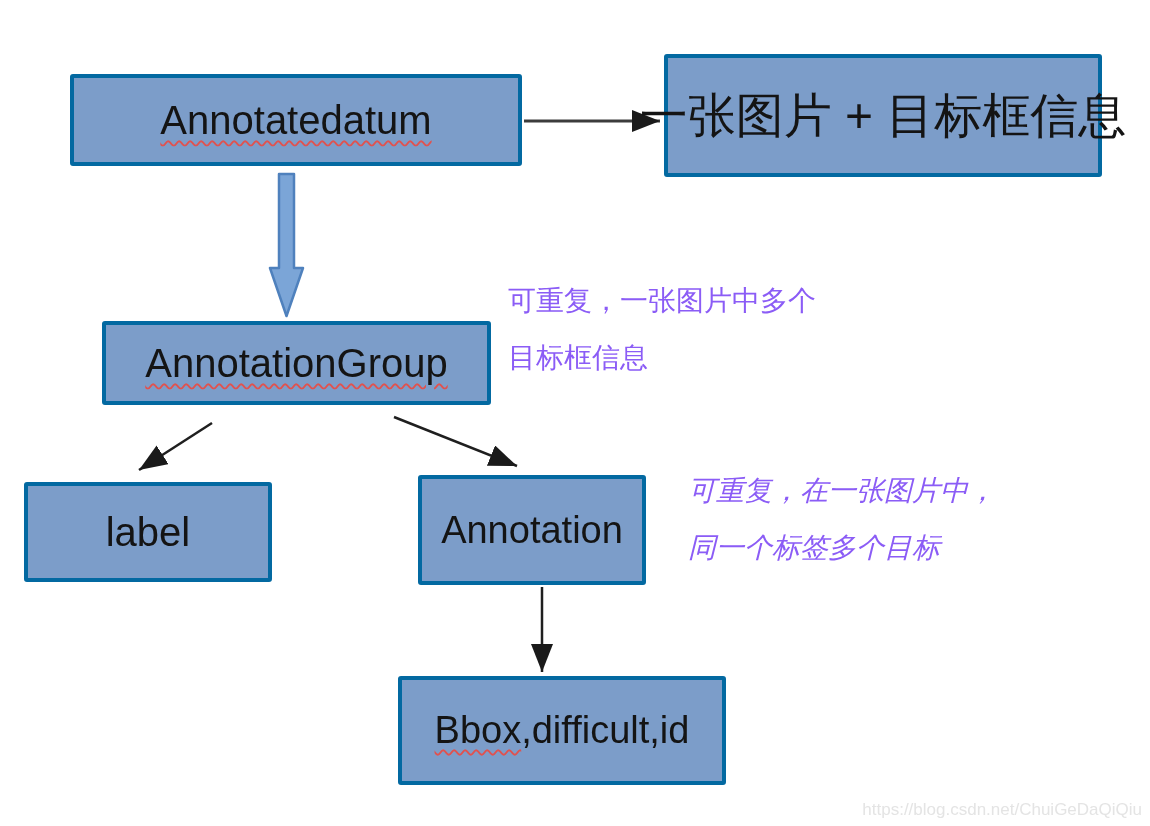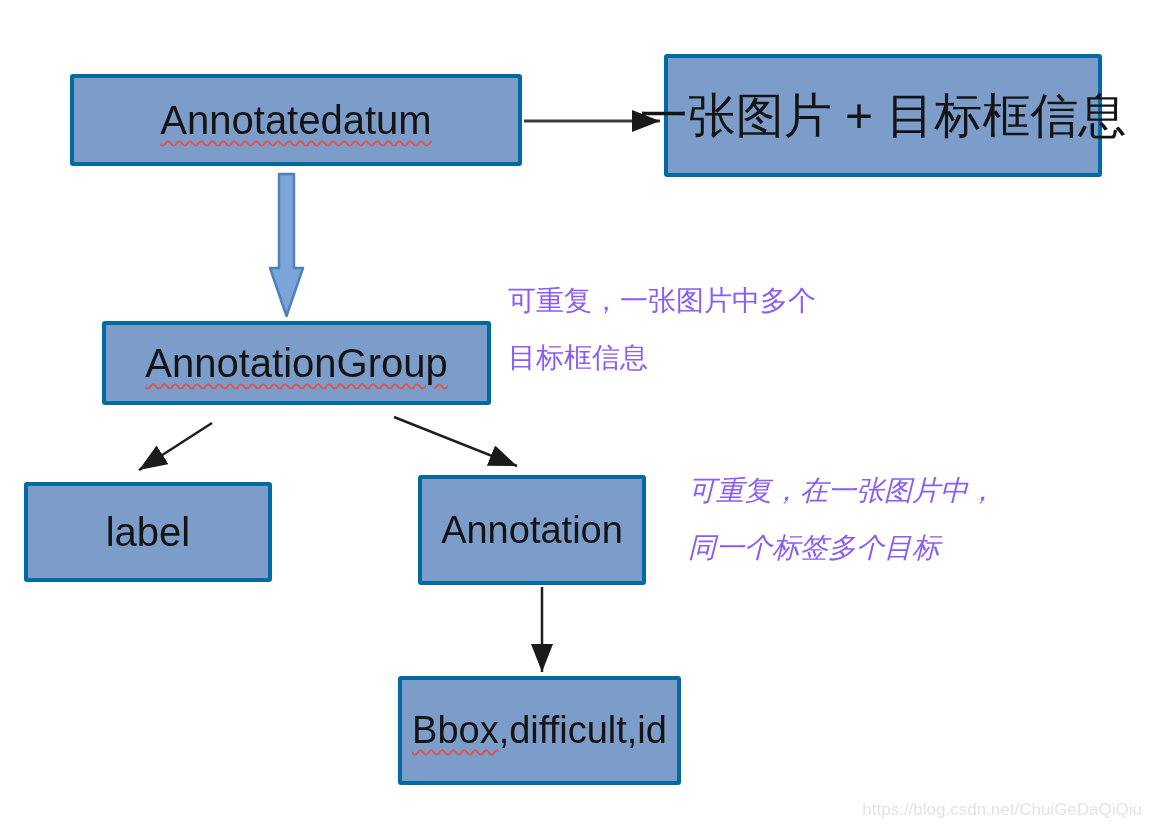--- a/index.html
+++ b/index.html
@@ -56,21 +56,21 @@
   </div>
 
   <div class="node" style="left:24px; top:482px; width:248px; height:100px;">
     <span>label</span>
   </div>
 
   <div class="node" style="left:408px; top:475px; width:228px; height:110px; font-size:38px;margin-left:10px;">
     <span>Annotation</span>
   </div>
 
-  <div class="node" style="left:398px; top:676px; width:283px; height:109px; font-size:38px;">
+  <div class="node" style="left:398px; top:676px; width:328px; height:109px; font-size:38px;">
     <span><span class="misspell">Bbox</span><span>,difficult,id</span></span>
   </div>
 
   <div class="note" style="left:508px; top:272px;">
     <div>可重复，一张图片中多个</div>
     <div>目标框信息</div>
   </div>
 
 
   <div class="note" style="left:688px; top:462px;font-style:italic;">

